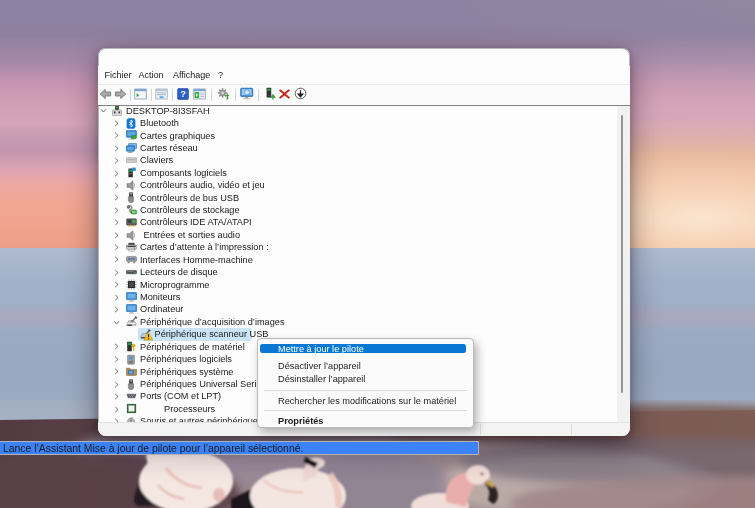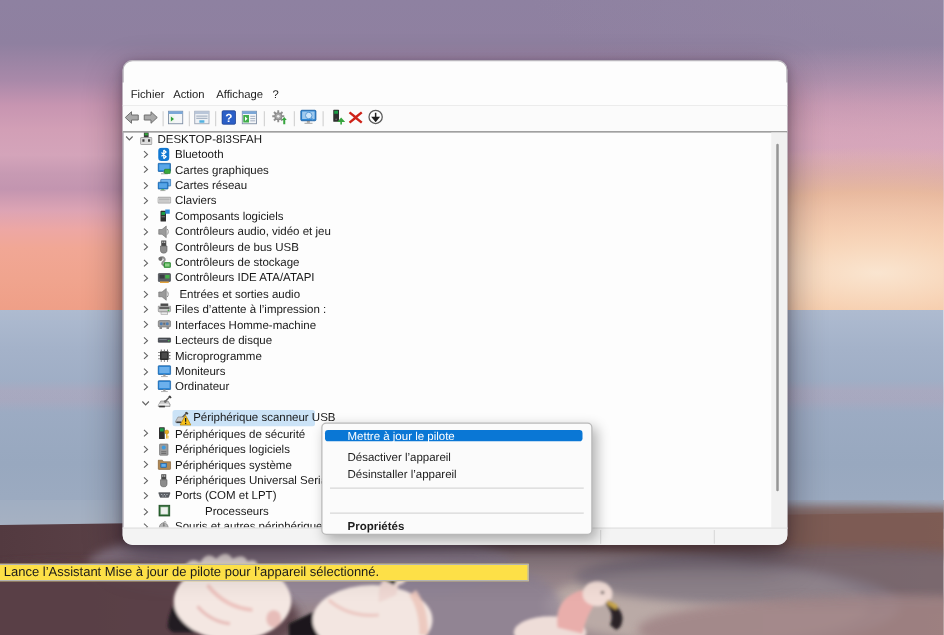--- a/index.html
+++ b/index.html
@@ -32,21 +32,21 @@
 .tl{position:absolute;font-size:9.2px;color:#191919;white-space:nowrap;line-height:12.4px;}
 .sbar{position:absolute;right:0;top:58.4px;width:12.5px;height:317.1px;background:#f1f1f1;}
 .sthumb{position:absolute;left:4px;top:9px;width:2.2px;height:278px;background:#959595;border-radius:1px;}
 .status{position:absolute;left:0;bottom:0;width:100%;height:12.9px;background:#f3f3f3;border-top:1px solid #e2e2e2;}
 .ssep1{position:absolute;left:382px;top:1px;width:1px;height:11px;background:#dcdcdc;}
 .ssep2{position:absolute;left:473px;top:1px;width:1px;height:11px;background:#dcdcdc;}
 .cmenu{position:absolute;left:256.5px;top:337.5px;width:215px;height:88px;background:#fbfbfb;border:1px solid #b9b9b9;border-radius:4px;box-shadow:3px 4px 10px rgba(0,0,0,0.3);}
 .ci{position:absolute;left:20.5px;font-size:9.2px;color:#1c1c1c;white-space:nowrap;}
 .chl{position:absolute;left:2px;top:5.2px;width:206.5px;height:9.6px;background:#0a77d5;border-radius:2.5px;}
 .csep{position:absolute;left:6px;width:203px;height:1px;background:#d8d8d8;}
-.ttip{position:absolute;left:-1px;top:451px;width:424px;height:13.8px;background:#fde047;border:1px solid #b3b3b3;box-sizing:border-box;}
+.ttip{position:absolute;left:-1px;top:441px;width:480px;height:13.8px;background:#3b82f6;border:1px solid #b3b3b3;box-sizing:border-box;}
 .ttip div{position:absolute;left:3px;top:1px;font-size:10.4px;color:#1a1a1a;white-space:nowrap;}
 </style></head>
 <body>
 <div id="stage">
 <div id="sky"></div>
 <div id="ocean"></div>
 <div id="beach"><svg width="755" height="108" viewBox="0 0 755 108">
 <defs>
 <linearGradient id="sand" x1="0" y1="0" x2="1" y2="0">
 <stop offset="0" stop-color="#533a40"></stop>
@@ -211,21 +211,21 @@
 <div style="position:absolute;line-height:0;left:15.5px;top:196.5px;"><svg width="7" height="7" viewBox="0 0 7 7">
             <path d="M2.2 0.9 5 3.5 2.2 6.1" stroke="#636363" stroke-width="0.9" fill="none"></path>
           </svg></div>
         <div style="position:absolute;left:28.5px;top:194.42000000000002px;line-height:0;"><svg width="11" height="10" viewBox="0 0 11 10">
             <rect x="2.4" y="0.8" width="6.2" height="2.4" fill="#4c4c4c"></rect>
             <path d="M0.5 3h10v3.6c0 .5-.4.9-.9.9H1.4c-.5 0-.9-.4-.9-.9z" fill="#c9c9c9" stroke="#7d7d7d" stroke-width="0.5"></path>
             <rect x="1.4" y="3.8" width="8.2" height="1.2" fill="#3f3f3f"></rect>
             <circle cx="8.8" cy="6.2" r="0.7" fill="#3fae44"></circle>
             <rect x="2.8" y="7.6" width="5.4" height="1.8" fill="#e8e8e8" stroke="#8d8d8d" stroke-width="0.4"></rect>
           </svg></div>
-        <div class="tl" style="left:42.5px;top:193.82000000000002px;">Files d’attente à l’impression :</div>
+        <div class="tl" style="left:42.5px;top:193.82000000000002px;">Cartes d’attente à l’impression :</div>
 <div style="position:absolute;line-height:0;left:15.5px;top:208.9px;"><svg width="7" height="7" viewBox="0 0 7 7">
             <path d="M2.2 0.9 5 3.5 2.2 6.1" stroke="#636363" stroke-width="0.9" fill="none"></path>
           </svg></div>
         <div style="position:absolute;left:28.5px;top:206.84px;line-height:0;"><svg width="11" height="10" viewBox="0 0 11 10">
             <rect x="0.5" y="2.4" width="10" height="5.2" rx="1.2" fill="#9d9d9d" stroke="#6c6c6c" stroke-width="0.5"></rect>
             <circle cx="3" cy="5" r="1.2" fill="#4d7fb5"></circle>
             <circle cx="7.8" cy="5" r="1.2" fill="#4d7fb5"></circle>
             <rect x="4.6" y="4.2" width="1.6" height="1.6" fill="#6e6e6e"></rect>
             <rect x="1.6" y="7.6" width="2" height="1.6" fill="#8b8b8b"></rect>
             <rect x="7.2" y="7.6" width="2" height="1.6" fill="#8b8b8b"></rect>
@@ -273,20 +273,21 @@
             <path d="M0.9 2.2 3.5 5 6.1 2.2" stroke="#636363" stroke-width="0.9" fill="none"></path>
           </svg></div>
         <div style="position:absolute;left:28.5px;top:268.94px;line-height:0;"><svg width="12" height="11" viewBox="0 0 12 11">
             <path d="M6 5.4 10.4 0.8" stroke="#5a5a5a" stroke-width="1.1"></path>
             <path d="M9.4 0.3l2 1.5-1.1 1-1.6-1.6z" fill="#3f3f3f"></path>
             <path d="M0.5 8.6 2.6 4.8h5.8L10 7.4v1.8H0.5z" fill="#c9c9c9" stroke="#7f7f7f" stroke-width="0.5"></path>
             <path d="M1.5 6.9h7.4l.7 1.2H0.9z" fill="#eeeeee"></path>
             <rect x="1.3" y="8.6" width="4.6" height="1.3" fill="#3a3a3a"></rect>
             <circle cx="6.2" cy="5.2" r="1.1" fill="#6b6b6b"></circle>
           </svg></div>
+        <div class="tl" style="left:42.5px;top:268.34px;">Périphérique d’acquisition d’images</div>
 <div style="position:absolute;left:40.0px;top:280.8px;width:114px;height:12.4px;background:#cbe3f7;border-radius:2px;"></div>
         <div style="position:absolute;left:42.5px;top:281.36000000000007px;line-height:0;"><svg width="13" height="12" viewBox="0 0 13 12">
             <path d="M5.6 5.2 9.8 0.8" stroke="#5a5a5a" stroke-width="1.1"></path>
             <path d="M8.8 0.3l2 1.5-1.1 1-1.6-1.6z" fill="#3f3f3f"></path>
             <path d="M0.4 8.2 2.4 4.6h5.6L9.4 7v1.8H0.4z" fill="#c9c9c9" stroke="#7f7f7f" stroke-width="0.5"></path>
             <rect x="1.1" y="8.2" width="3.8" height="1.3" fill="#3a3a3a"></rect>
             <path d="M8.4 3.2 12.7 11H4.1z" fill="#f8c21a" stroke="#b8860c" stroke-width="0.6"></path>
             <rect x="8" y="5.4" width="1" height="3" fill="#1a1a1a"></rect>
             <rect x="8" y="9.2" width="1" height="1.1" fill="#1a1a1a"></rect>
           </svg></div>
@@ -295,21 +296,21 @@
             <path d="M2.2 0.9 5 3.5 2.2 6.1" stroke="#636363" stroke-width="0.9" fill="none"></path>
           </svg></div>
         <div style="position:absolute;left:28.5px;top:293.78000000000003px;line-height:0;"><svg width="10" height="11" viewBox="0 0 10 11">
             <rect x="1.2" y="0.8" width="4.6" height="9.4" rx="0.5" fill="#2f2f2f"></rect>
             <rect x="2" y="1.6" width="3" height="2.6" fill="#1b9d46"></rect>
             <circle cx="7.4" cy="4.6" r="1.6" fill="#e8b020" stroke="#a87c12" stroke-width="0.4"></circle>
             <rect x="6.9" y="5.8" width="1" height="4" fill="#e8b020"></rect>
             <rect x="7.9" y="7.6" width="1" height="0.8" fill="#e8b020"></rect>
             <rect x="7.9" y="8.9" width="1" height="0.8" fill="#e8b020"></rect>
           </svg></div>
-        <div class="tl" style="left:42.5px;top:293.18px;">Périphériques de sécurité</div>
+        <div class="tl" style="left:42.5px;top:293.18px;">Périphériques de matériel</div>
 <div style="position:absolute;line-height:0;left:15.5px;top:308.3px;"><svg width="7" height="7" viewBox="0 0 7 7">
             <path d="M2.2 0.9 5 3.5 2.2 6.1" stroke="#636363" stroke-width="0.9" fill="none"></path>
           </svg></div>
         <div style="position:absolute;left:28.5px;top:306.20000000000005px;line-height:0;"><svg width="10" height="11" viewBox="0 0 10 11">
             <rect x="1.6" y="1.2" width="6.8" height="9" rx="0.6" fill="#9b9b9b" stroke="#6b6b6b" stroke-width="0.5"></rect>
             <circle cx="5" cy="4" r="1.6" fill="#3e9add"></circle>
             <rect x="3" y="7" width="4" height="0.8" fill="#6d6d6d"></rect>
             <rect x="3" y="8.4" width="4" height="0.8" fill="#6d6d6d"></rect>
           </svg></div>
         <div class="tl" style="left:42.5px;top:305.6px;">Périphériques logiciels</div>
@@ -445,20 +446,21 @@
         <div class="ssep2"></div>
       </div>
 </div>
 
 <div class="cmenu">
 <div class="chl"></div>
 <div class="ci" style="top:5.8px;color:#fff;">Mettre à jour le pilote</div>
 <div class="ci" style="top:22.2px;">Désactiver l’appareil</div>
 <div class="ci" style="top:35.3px;">Désinstaller l’appareil</div>
 <div class="csep" style="top:51px;"></div>
+<div class="ci" style="top:57.3px;">Rechercher les modifications sur le matériel</div>
 <div class="csep" style="top:71.8px;"></div>
 <div class="ci" style="top:77.2px;font-weight:bold;">Propriétés</div>
 </div>
 
 <div class="ttip">
       <div>Lance l’Assistant Mise à jour de pilote pour l’appareil sélectionné.</div>
     </div>
 </div>
 
 </body></html>

